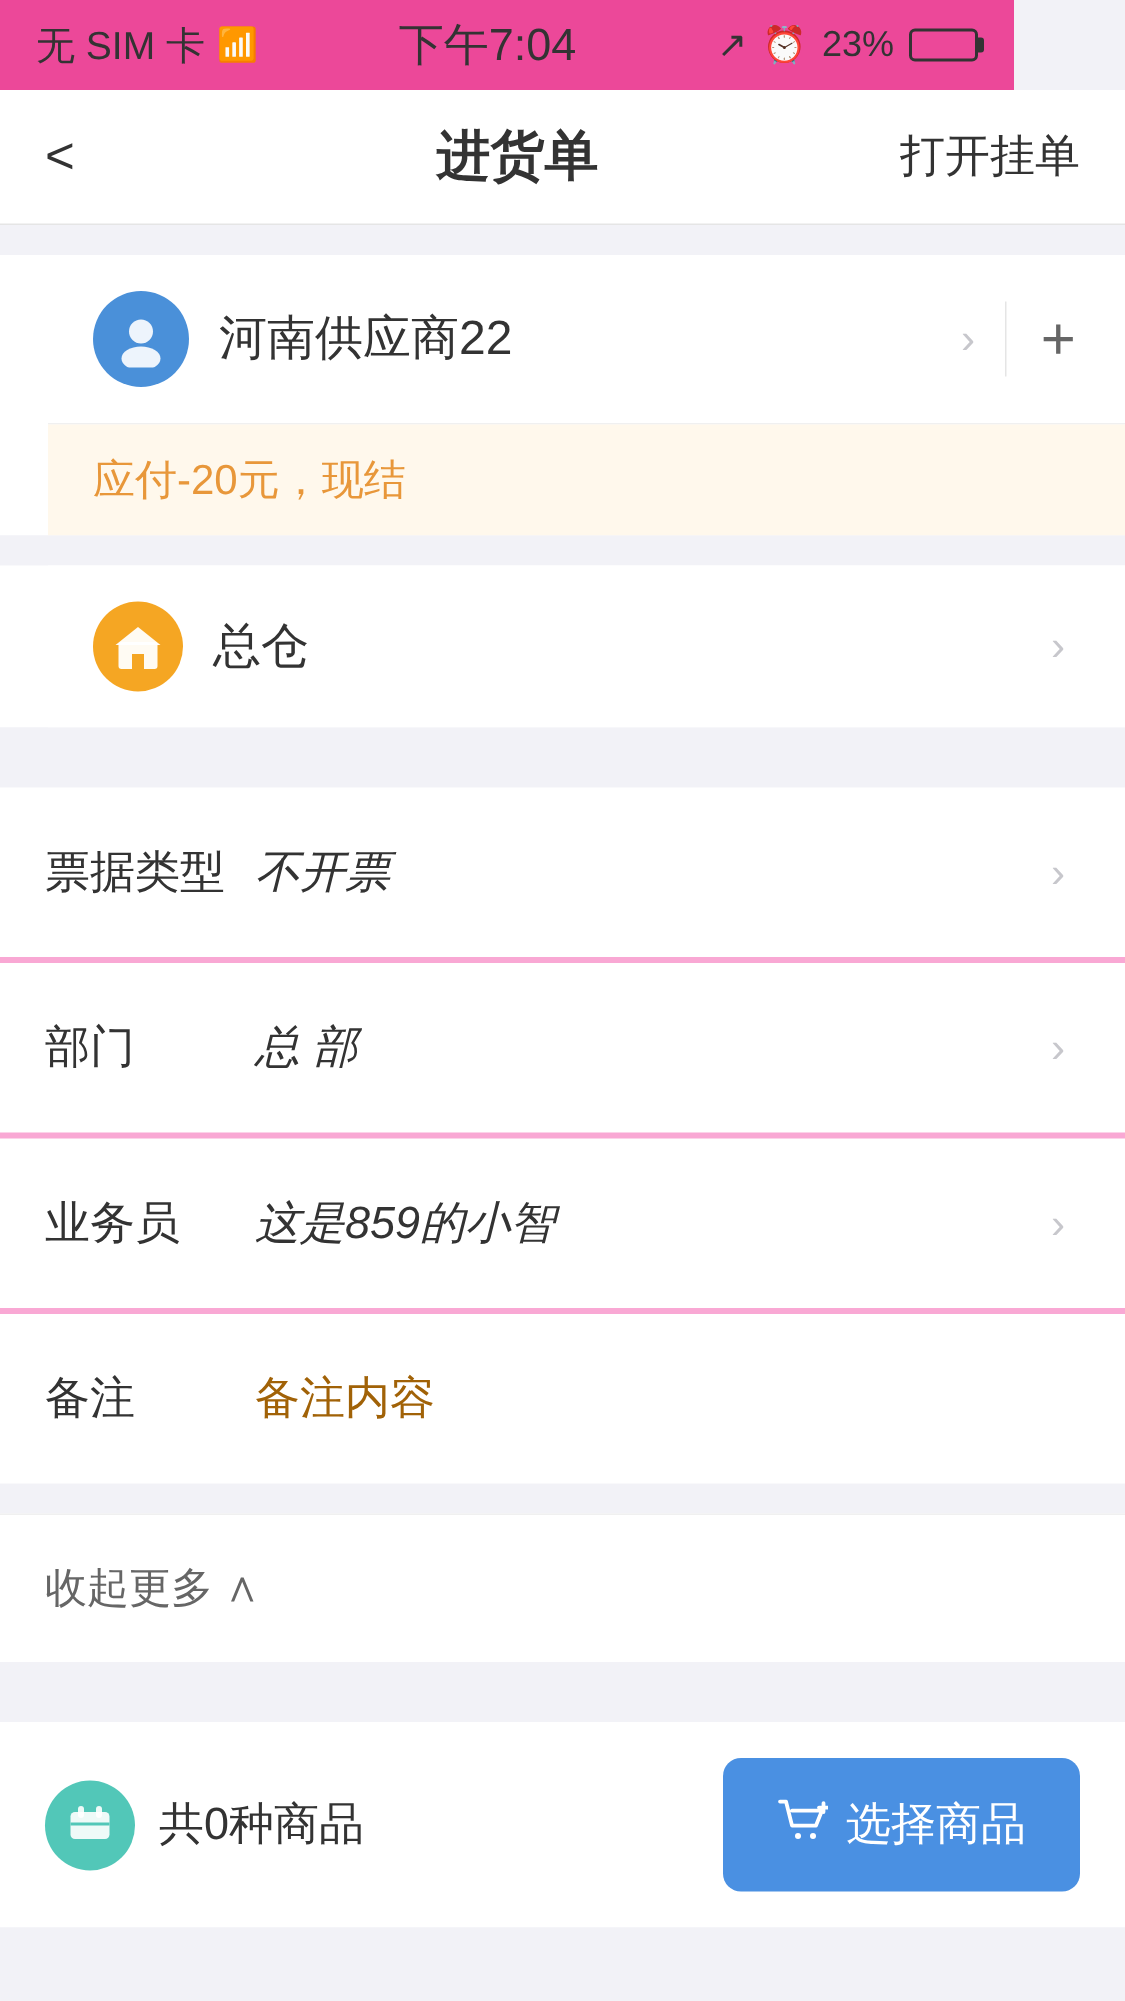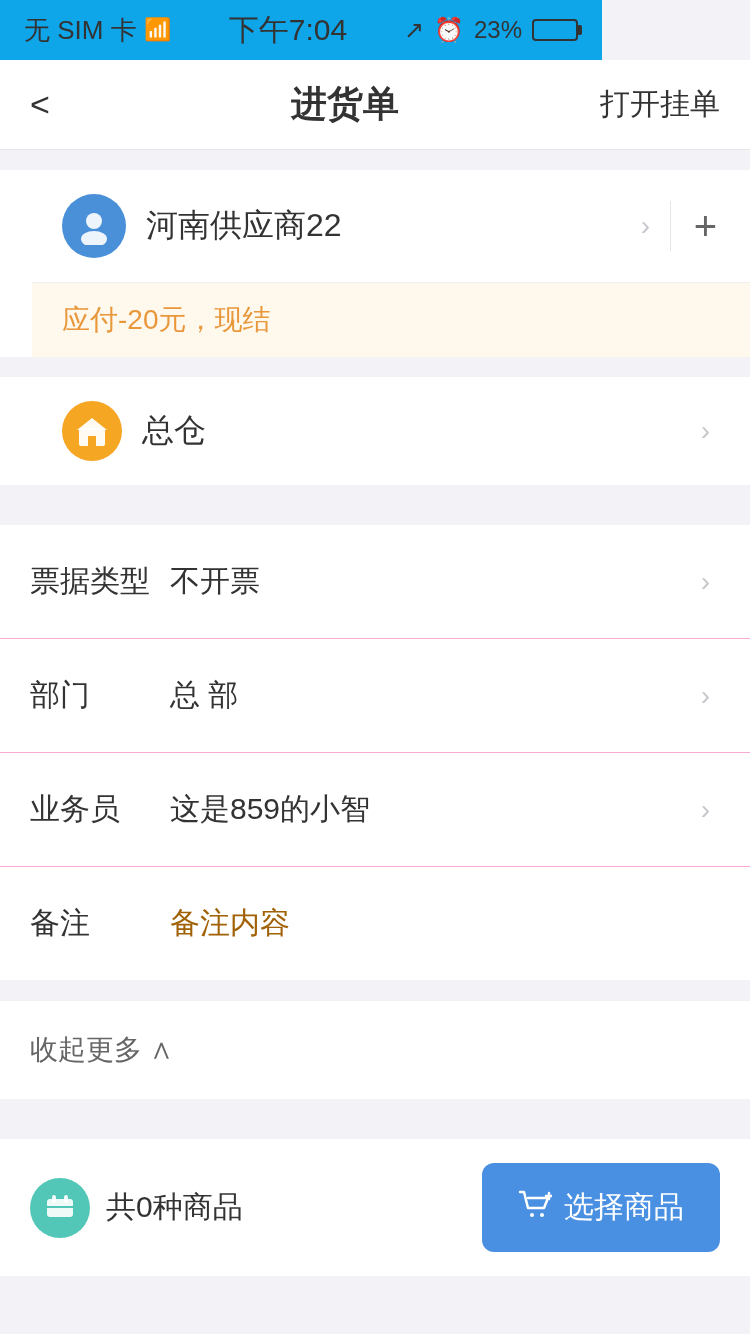--- a/index.html
+++ b/index.html
@@ -8,23 +8,23 @@
       width: 750px;
       min-height: 1334px;
       font-family: -apple-system, "PingFang SC", "Helvetica Neue", Arial, sans-serif;
       background: #f2f2f7;
       font-size: 28px;
       color: #333;
     }
 
     
     .status-bar {
-      width: 602px;
+      width: 676px;
       height: 60px;
-      background: #0ea5e9;
+      background: #ec4899;
       display: flex;
       align-items: center;
       justify-content: space-between;
       padding: 0 24px;
       font-size: 24px;
       color: #333;
       gap: 15px;
     }
     .status-left {
       display: flex;
@@ -188,36 +188,37 @@
 
     
     .form-section {
       background: #fff;
       margin-top: 20px;
     }
     .form-row {
       display: flex;
       align-items: center;
       padding: 36px 30px;
-      border-bottom: 1px solid #f9a8d4;
+      border-bottom: 4px solid #f9a8d4;
       cursor: pointer;
     }
     .form-row:last-child {
       border-bottom: none;
     }
     .form-label {
       font-size: 30px;
       color: #333;
       width: 140px;
       flex-shrink: 0;
     }
     .form-value {
       flex: 1;
       font-size: 30px;
       color: #333;
+      font-style: italic;
     }
     .form-placeholder {
       flex: 1;
       font-size: 30px;
       color: #a16207;
     }
 
     
     .collapse-bar {
       background: #fff;

